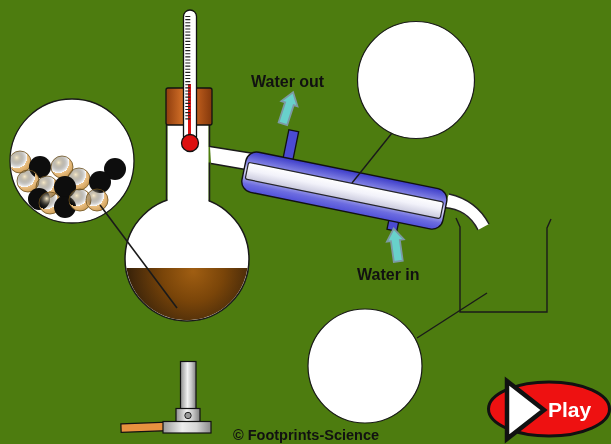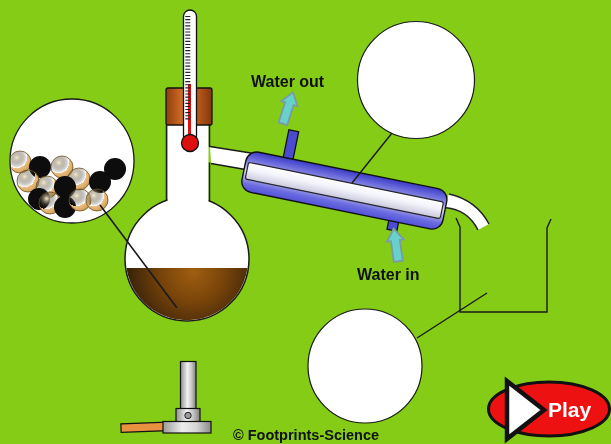--- a/index.html
+++ b/index.html
@@ -1,17 +1,17 @@
 <!DOCTYPE html>
 <html><head>
 <meta charset="utf-8">
 <style>
   html,body{margin:0;padding:0;background:#fff;}
   body{width:611px;height:444px;overflow:hidden;}
-  .stage{position:relative;width:611px;height:444px;background:#84cc16;}
+  .stage{position:relative;width:611px;height:444px;background:#4d7c0f;}
   svg{display:block;}
   svg text{font-family:"Liberation Sans", sans-serif;}
   .lbl{font-weight:bold;font-size:16px;fill:#111;}
   .copy{font-weight:bold;font-size:14.5px;fill:#111;}
   .play-txt{font-weight:bold;font-size:21px;fill:#ffffff;}
 </style>
 </head>
 <body>
 
 <div class="stage">

